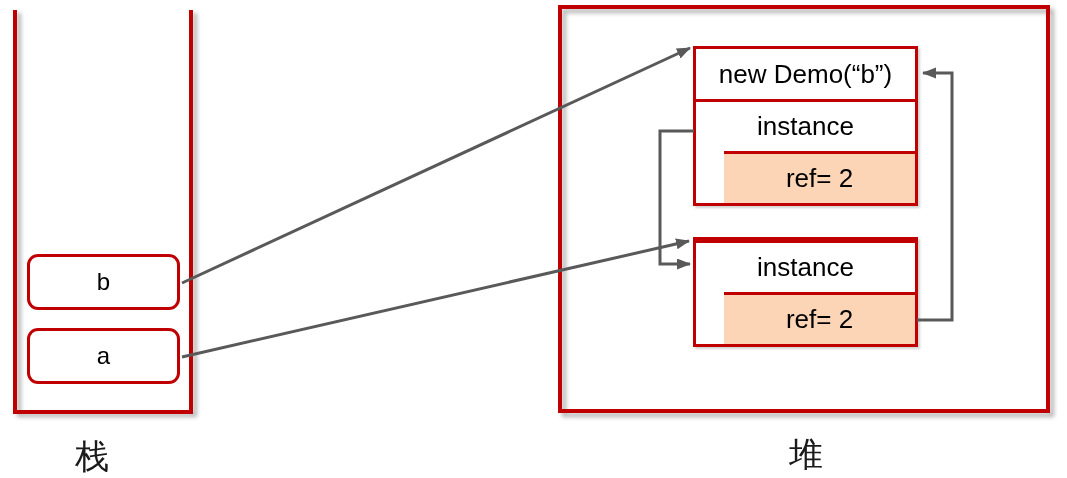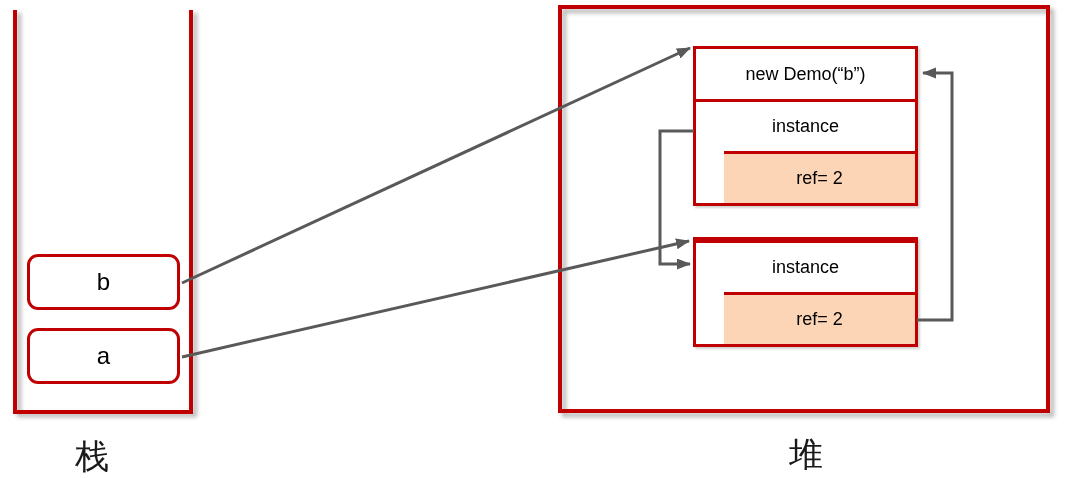--- a/index.html
+++ b/index.html
@@ -55,21 +55,21 @@
     width:225px;
     border:3px solid var(--border-red);
     background:#ffffff;
     filter:drop-shadow(2px 2px 1px rgba(0,0,0,0.18));
   }
   .obj-b{top:46px;}
   .obj-a{top:237px;}
   .cell{
     height:52px;
     display:flex;align-items:center;justify-content:center;
-    font-size:18px;color:#000000;
+    font-size:26px;color:#000000;
     background:#ffffff;
   }
   .cell.title{height:50px;}
   .cell.field{border-top:3px solid var(--border-red);}
   .cell.ref{
     border-top:3px solid var(--border-red);
     background:var(--ref-fill);
     white-space:pre;
     margin-left:28px;
   }

